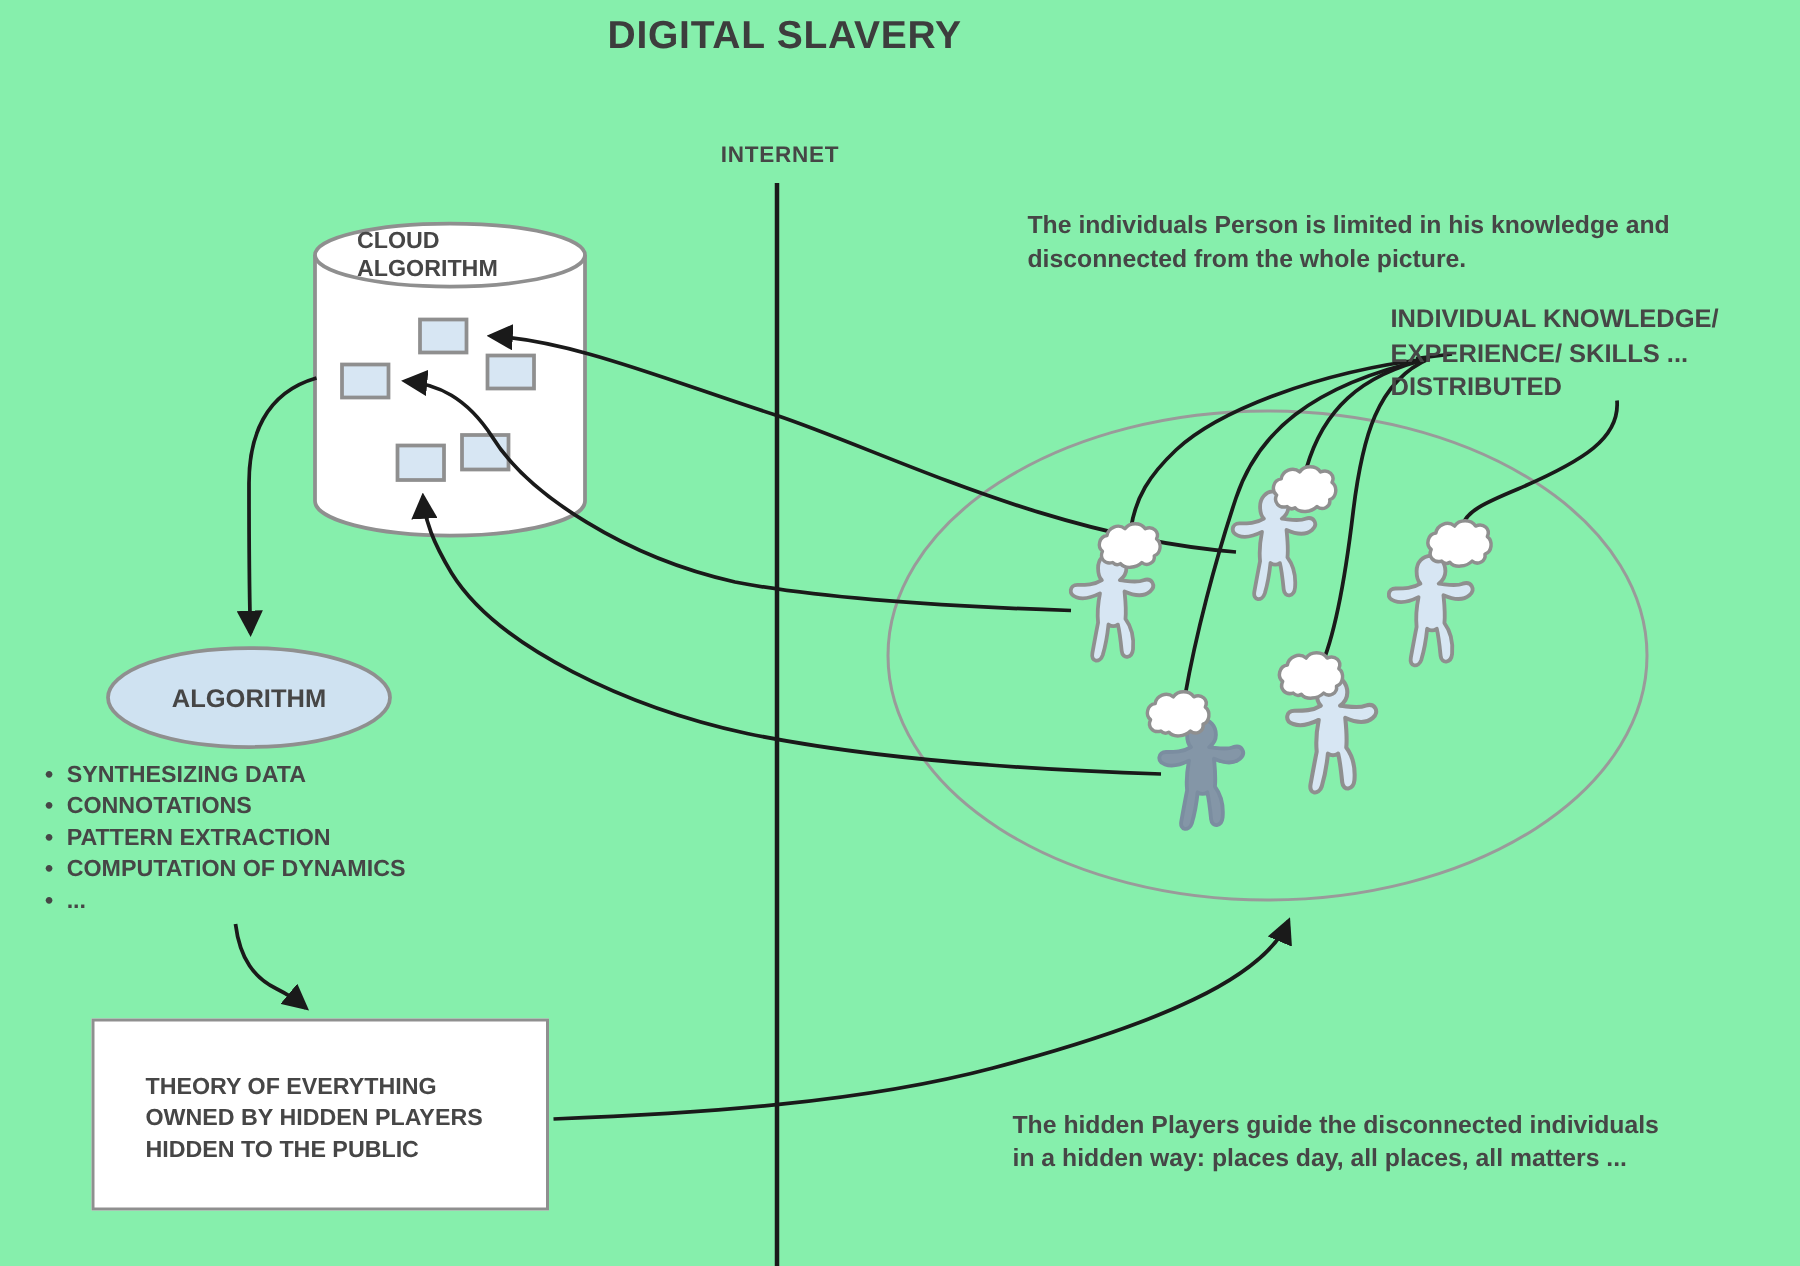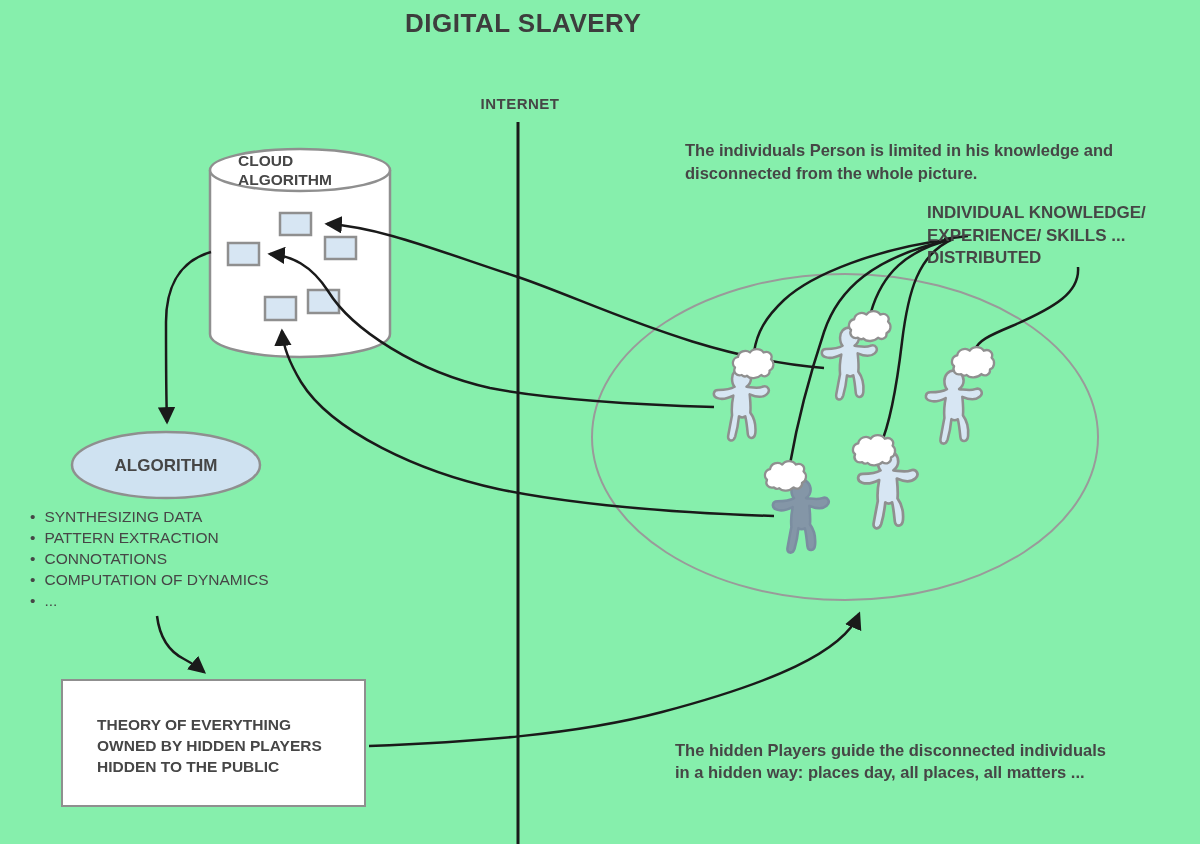--- a/index.html
+++ b/index.html
@@ -6,21 +6,21 @@
   .canvas{
     position:relative;width:1200px;height:844px;background:#86efac;
     font-family:"Liberation Sans","DejaVu Sans",sans-serif;overflow:hidden;
   }
   .canvas svg{position:absolute;left:0;top:0;z-index:1;}
   .txt{position:absolute;z-index:2;color:#464646;font-weight:bold;white-space:nowrap;}
   .title{left:405px;top:8px;font-size:26px;letter-spacing:0.5px;color:#3d3d3d;}
   .internet{left:460px;top:95px;width:120px;text-align:center;font-size:15px;letter-spacing:0.5px;}
   .dblabel{left:238px;top:151px;width:122px;text-align:left;font-size:15.5px;line-height:19px;}
   .algolabel{left:96px;top:456px;width:140px;text-align:center;font-size:17px;}
-  .bullets{left:30px;top:506px;margin:0;padding:0;list-style:none;font-size:15.5px;font-weight:normal;color:#464646;z-index:2;position:absolute;}
+  .bullets{left:30px;top:506px;margin:0;padding:0;list-style:none;font-size:15.5px;font-weight:bold;color:#464646;z-index:2;position:absolute;}
   .bullets li{line-height:21px;white-space:nowrap;}
   .bullets li::before{content:"\2022";margin-right:9px;}
   .theory-box{
     position:absolute;z-index:2;left:61px;top:679px;width:301px;height:124px;
     border:2.5px solid #8f8f8f;background:#ffffff;
   }
   .theory-text{position:absolute;left:34px;top:33px;font-size:15.5px;font-weight:bold;
     color:#464646;line-height:21px;white-space:nowrap;}
   .note{font-size:16.5px;line-height:23px;}
   .note-top{left:685px;top:139px;}
@@ -104,22 +104,22 @@
 
   <div class="txt dblabel">
     <div>CLOUD</div>
     <div>ALGORITHM</div>
   </div>
 
   <div class="txt algolabel">ALGORITHM</div>
 
   <ul class="bullets">
     <li>SYNTHESIZING DATA</li>
+    <li>CONNOTATIONS</li>
     <li>PATTERN EXTRACTION</li>
-    <li>CONNOTATIONS</li>
     <li>COMPUTATION OF DYNAMICS</li>
     <li>...</li>
   </ul>
 
   <div class="theory-box">
     <div class="theory-text">
       <div>THEORY OF EVERYTHING</div>
       <div>OWNED BY HIDDEN PLAYERS</div>
       <div>HIDDEN TO THE PUBLIC</div>
     </div>

